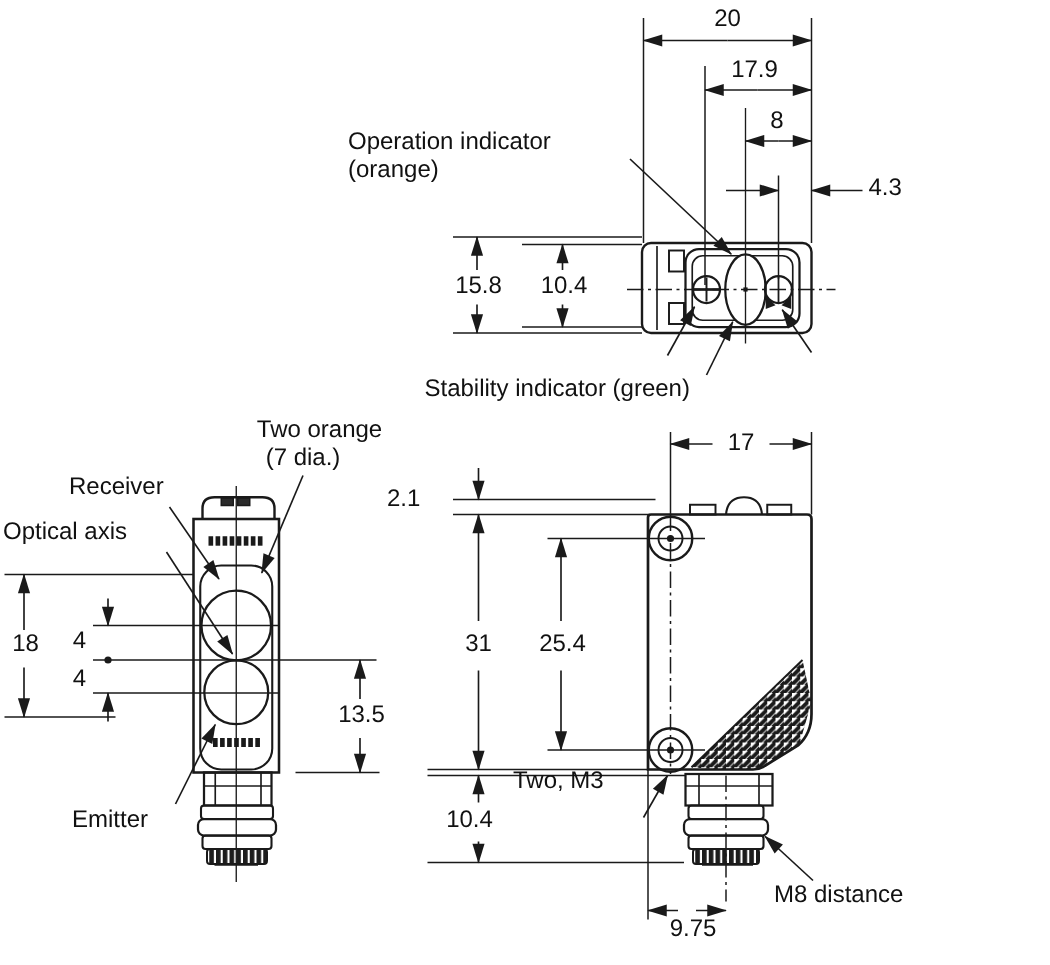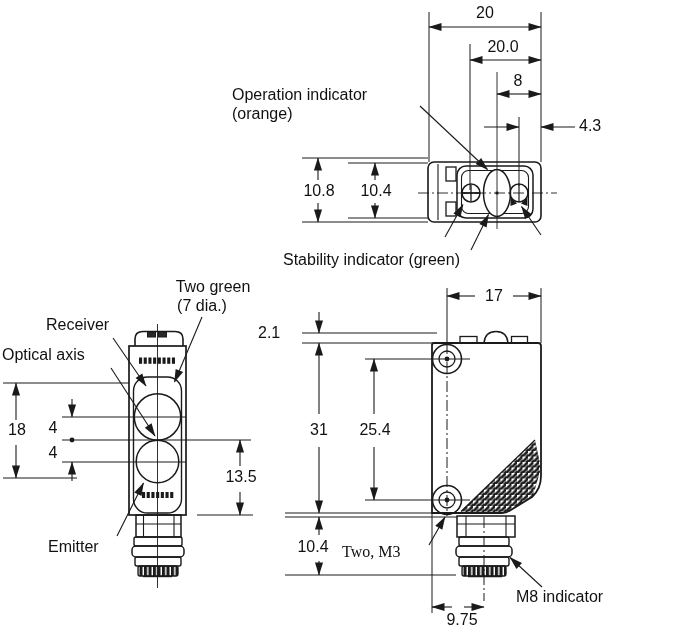--- a/index.html
+++ b/index.html
@@ -226,41 +226,41 @@
     </g>
 
     <g stroke-width="1.1">
       <line x1="429" y1="545" x2="445" y2="517" marker-end="url(#ah)"></line>
       <line x1="542" y1="587" x2="510" y2="557.5" marker-end="url(#ah)"></line>
     </g>
   </g>
 </svg>
 
 <div class="lb c" style="left:485px;top:4px;">20</div>
-<div class="lb c" style="left:503px;top:38px;">20.0</div>
+<div class="lb c" style="left:503px;top:38px;">17.9</div>
 <div class="lb c" style="left:518px;top:72px;">8</div>
 <div class="lb" style="left:579px;top:117px;">4.3</div>
 <div class="lb r" style="left:232px;top:86px;width:182px;">Operation indicator</div>
 <div class="lb r" style="left:232px;top:105px;width:184px;">(orange)</div>
-<div class="lb c bg" style="left:319px;top:182px;">10.8</div>
+<div class="lb c bg" style="left:319px;top:182px;">15.8</div>
 <div class="lb c bg" style="left:376px;top:182px;">10.4</div>
 <div class="lb" style="left:283px;top:251px;">Stability indicator (green)</div>
 
-<div class="lb c" style="left:213px;top:278px;">Two green</div>
+<div class="lb c" style="left:213px;top:278px;">Two orange</div>
 <div class="lb c" style="left:202px;top:297px;">(7 dia.)</div>
 <div class="lb" style="left:46px;top:316px;">Receiver</div>
 <div class="lb" style="left:2px;top:346px;">Optical axis</div>
 <div class="lb c bg" style="left:17px;top:421px;">18</div>
 <div class="lb c" style="left:53px;top:419px;">4</div>
 <div class="lb c" style="left:53px;top:444px;">4</div>
 <div class="lb c bg" style="left:241px;top:468px;">13.5</div>
 <div class="lb" style="left:48px;top:538px;">Emitter</div>
 
 <div class="lb c bg" style="left:494px;top:287px;">17</div>
 <div class="lb r" style="left:258px;top:324px;width:52px;">2.1</div>
 <div class="lb c bg" style="left:319px;top:421px;">31</div>
 <div class="lb c bg" style="left:375px;top:421px;">25.4</div>
 <div class="lb c bg" style="left:313px;top:538px;">10.4</div>
-<div class="lb" style="left:342px;top:543px;font-family:Liberation Serif, serif;">Two, M3</div>
-<div class="lb" style="left:516px;top:588px;">M8 indicator</div>
+<div class="lb" style="left:342px;top:512px;">Two, M3</div>
+<div class="lb" style="left:516px;top:588px;">M8 distance</div>
 <div class="lb c" style="left:462px;top:611px;">9.75</div>
 
 </div>
 
 </body></html>

